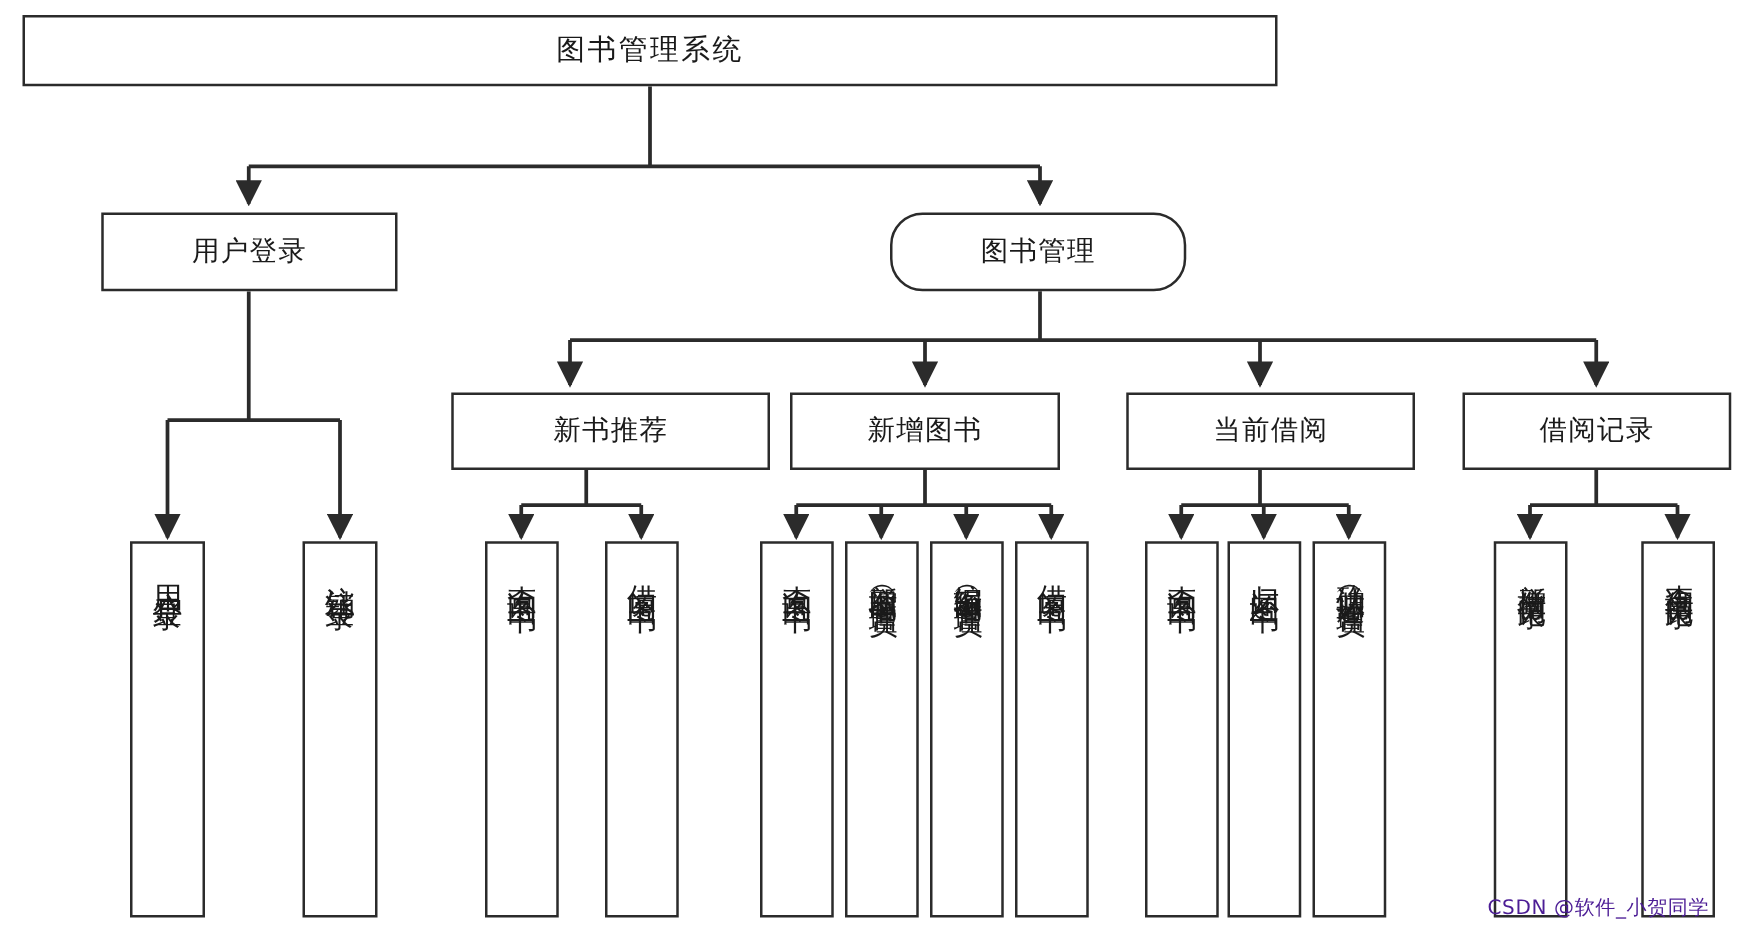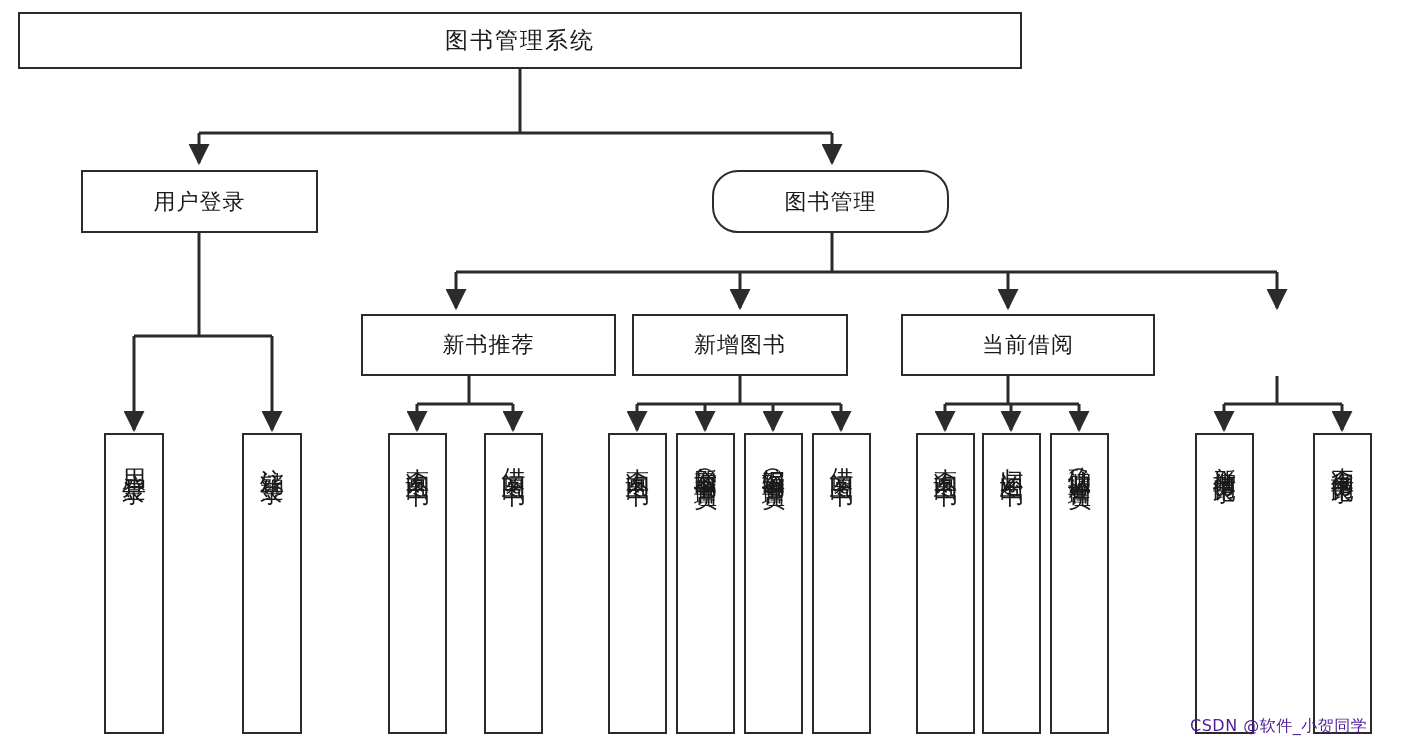--- a/index.html
+++ b/index.html
@@ -150,24 +150,27 @@
   </div>
 
   <div class="node horiz" style="left:361px; top:314px; width:255px; height:62px;">
     <span class="label">新书推荐</span>
   </div>
 
   <div class="node horiz" style="left:632px; top:314px; width:216px; height:62px;">
     <span class="label">新增图书</span>
   </div>
 
-  <div class="node horiz" style="left:901px; top:314px; width:254px; height:62px;">
+  <div class="node horiz" style="left:901px; top:314px; width:231px; height:62px;">
     <span class="label">当前借阅</span>
   </div>
 
+  <div class="node horiz" style="left:1170px; top:314px; width:215px; height:62px;">
+    <span class="label">借阅记录</span>
+  </div>
 
   <div class="node vert" style="left:104px; top:433px; width:60px; height:301px;">
     <span class="label">用户登录</span>
   </div>
   <div class="node vert" style="left:242px; top:433px; width:60px; height:301px;">
     <span class="label">注销登录</span>
   </div>
 
   <div class="node vert" style="left:388px; top:433px; width:59px; height:301px;">
     <span class="label">查询图书</span>

